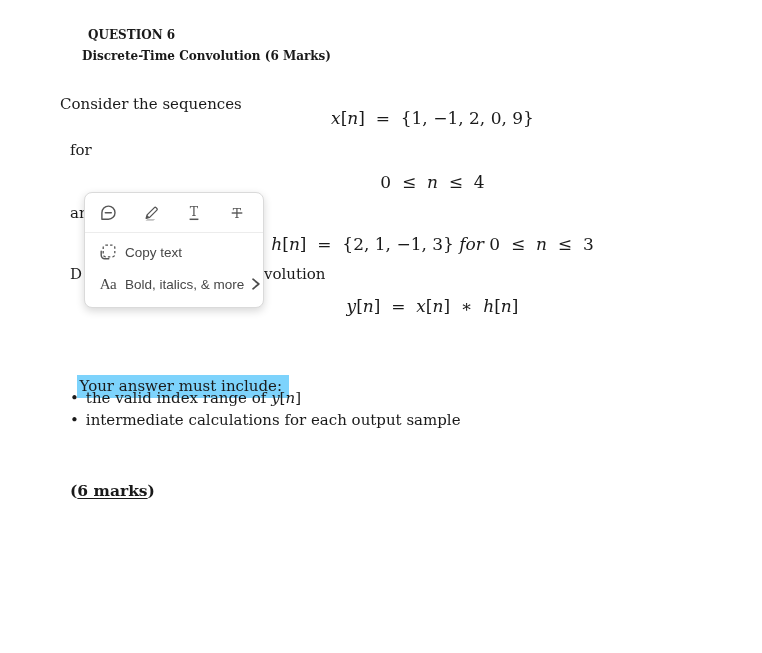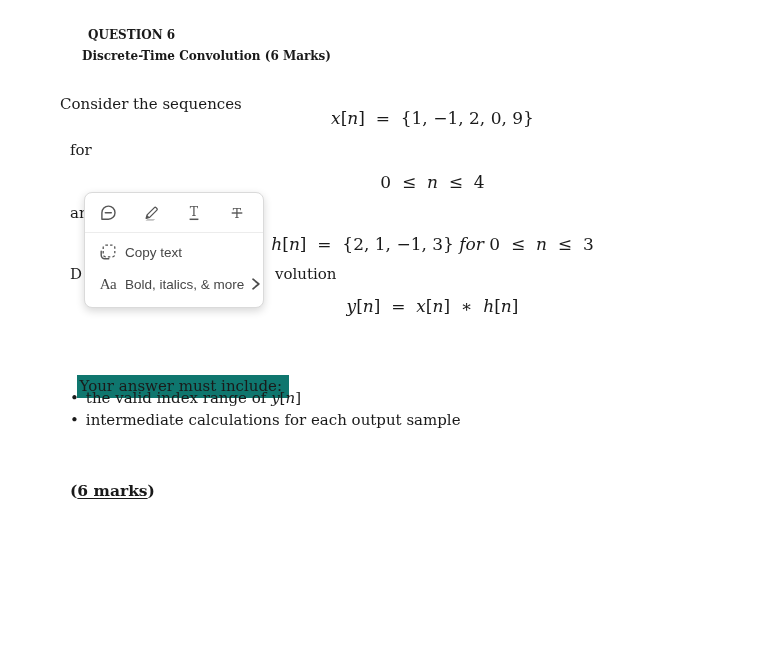--- a/index.html
+++ b/index.html
@@ -8,21 +8,21 @@
          font-family:"DejaVu Serif", serif; color:#1a1a1a; }
 
   .line { position:absolute; white-space:pre; font-size:15px; line-height:20px; }
   .bold { font-weight:700; }
   .it   { font-style:italic; }
   .u    { text-decoration:underline; text-underline-offset:2px;text-align:center; }
 
   .math-line { position:absolute; left:70px; width:725px; text-align:center;
                white-space:pre; font-size:17px; line-height:22px; }
 
-  .hl { background:#0f766e; padding:2px 7px 3px 3px; margin-left:-3px; }
+  .hl { background:#7dd3fc; padding:2px 7px 3px 3px; margin-left:-3px; }
 
   .bullets { position:absolute; left:70px; top:388px; font-size:15px; }
   .bullet-line { line-height:21.5px; white-space:pre; }
   .bullet-line::before { content:"•"; margin-right:7px; }
 
   
   .popup { position:absolute; left:84px; top:192px; width:180px;
            background:#ffffff; border:1px solid #dadada; border-radius:8px;
            box-shadow:0 3px 9px rgba(0,0,0,.16);
            font-family:"Liberation Sans", sans-serif; color:#474747; z-index:10; }
@@ -54,21 +54,21 @@
 
 <div class="line" style="left:70px; top:140px;">for</div>
 
 <div class="math-line" style="top:171px;"><span>0  ≤  </span><span class="it">n</span><span>  ≤  4</span></div>
 
 <div class="line" style="left:70px; top:203px;">an</div>
 
 <div class="math-line" style="top:233px;"><span class="it">h</span><span>[</span><span class="it">n</span><span>]  =  {2, 1, −1, 3} </span><span class="it">for</span><span> 0  ≤  </span><span class="it">n</span><span>  ≤  3</span></div>
 
 <div class="line" style="left:70px; top:264px;">D</div>
-<div class="line" style="left:264px; top:264px;margin-left:11px;">volution</div>
+<div class="line" style="left:264px; top:264px;">volution</div>
 
 <div class="math-line" style="top:295px;"><span class="it">y</span><span>[</span><span class="it">n</span><span>]  =  </span><span class="it">x</span><span>[</span><span class="it">n</span><span>]  ∗  </span><span class="it">h</span><span>[</span><span class="it">n</span><span>]</span></div>
 
 <div class="line" style="left:70px; top:356px;">
   <span class="hl">Your answer must include:</span>
 </div>
 
 <div class="bullets">
   <div class="bullet-line"><span>the valid index range of </span><span class="it">y</span><span>[</span><span class="it">n</span><span>]</span></div>
   <div class="bullet-line"><span>intermediate calculations for each output sample</span></div>

